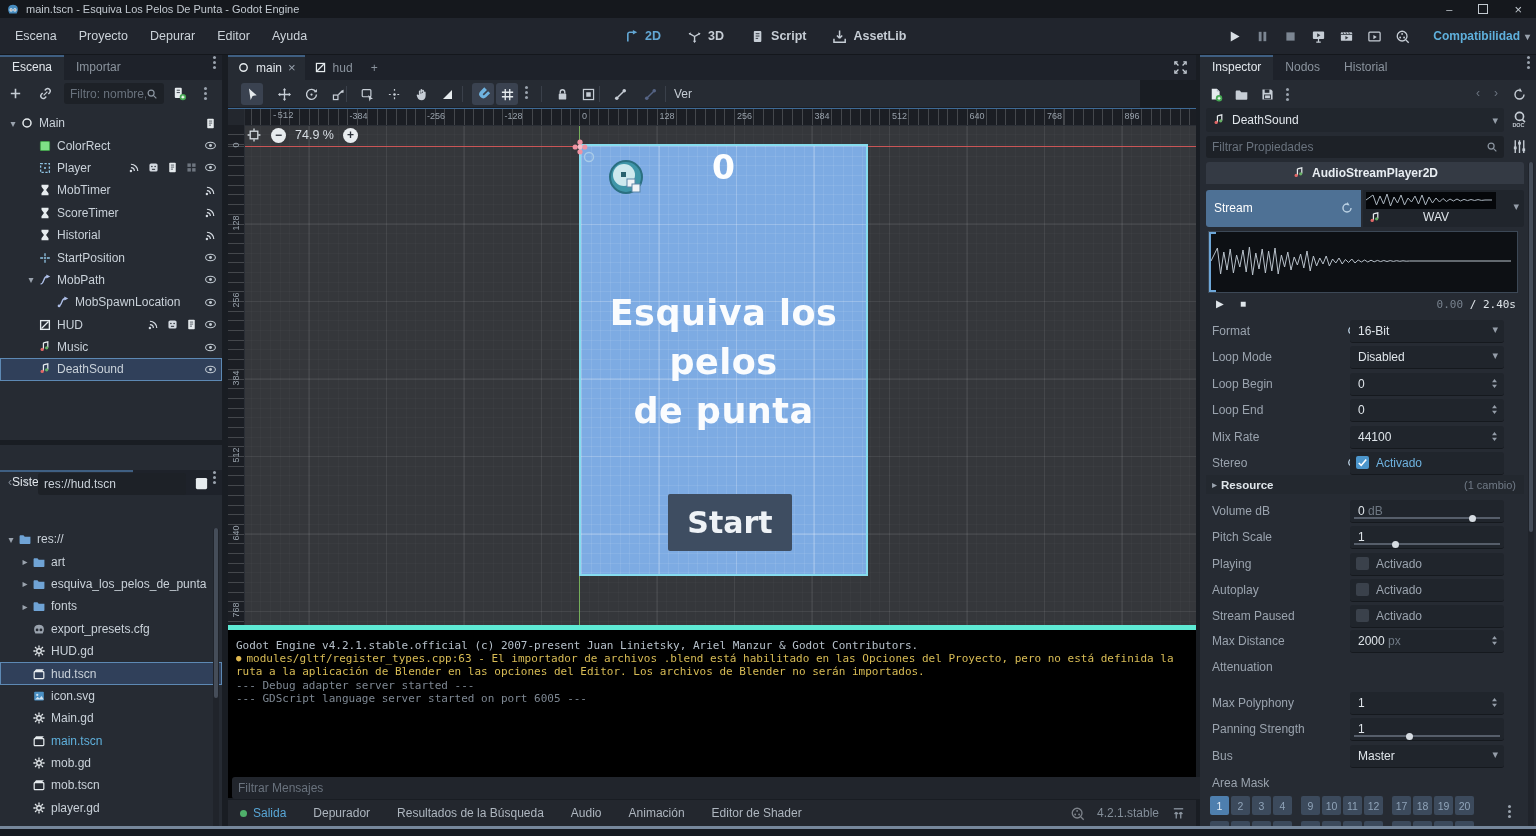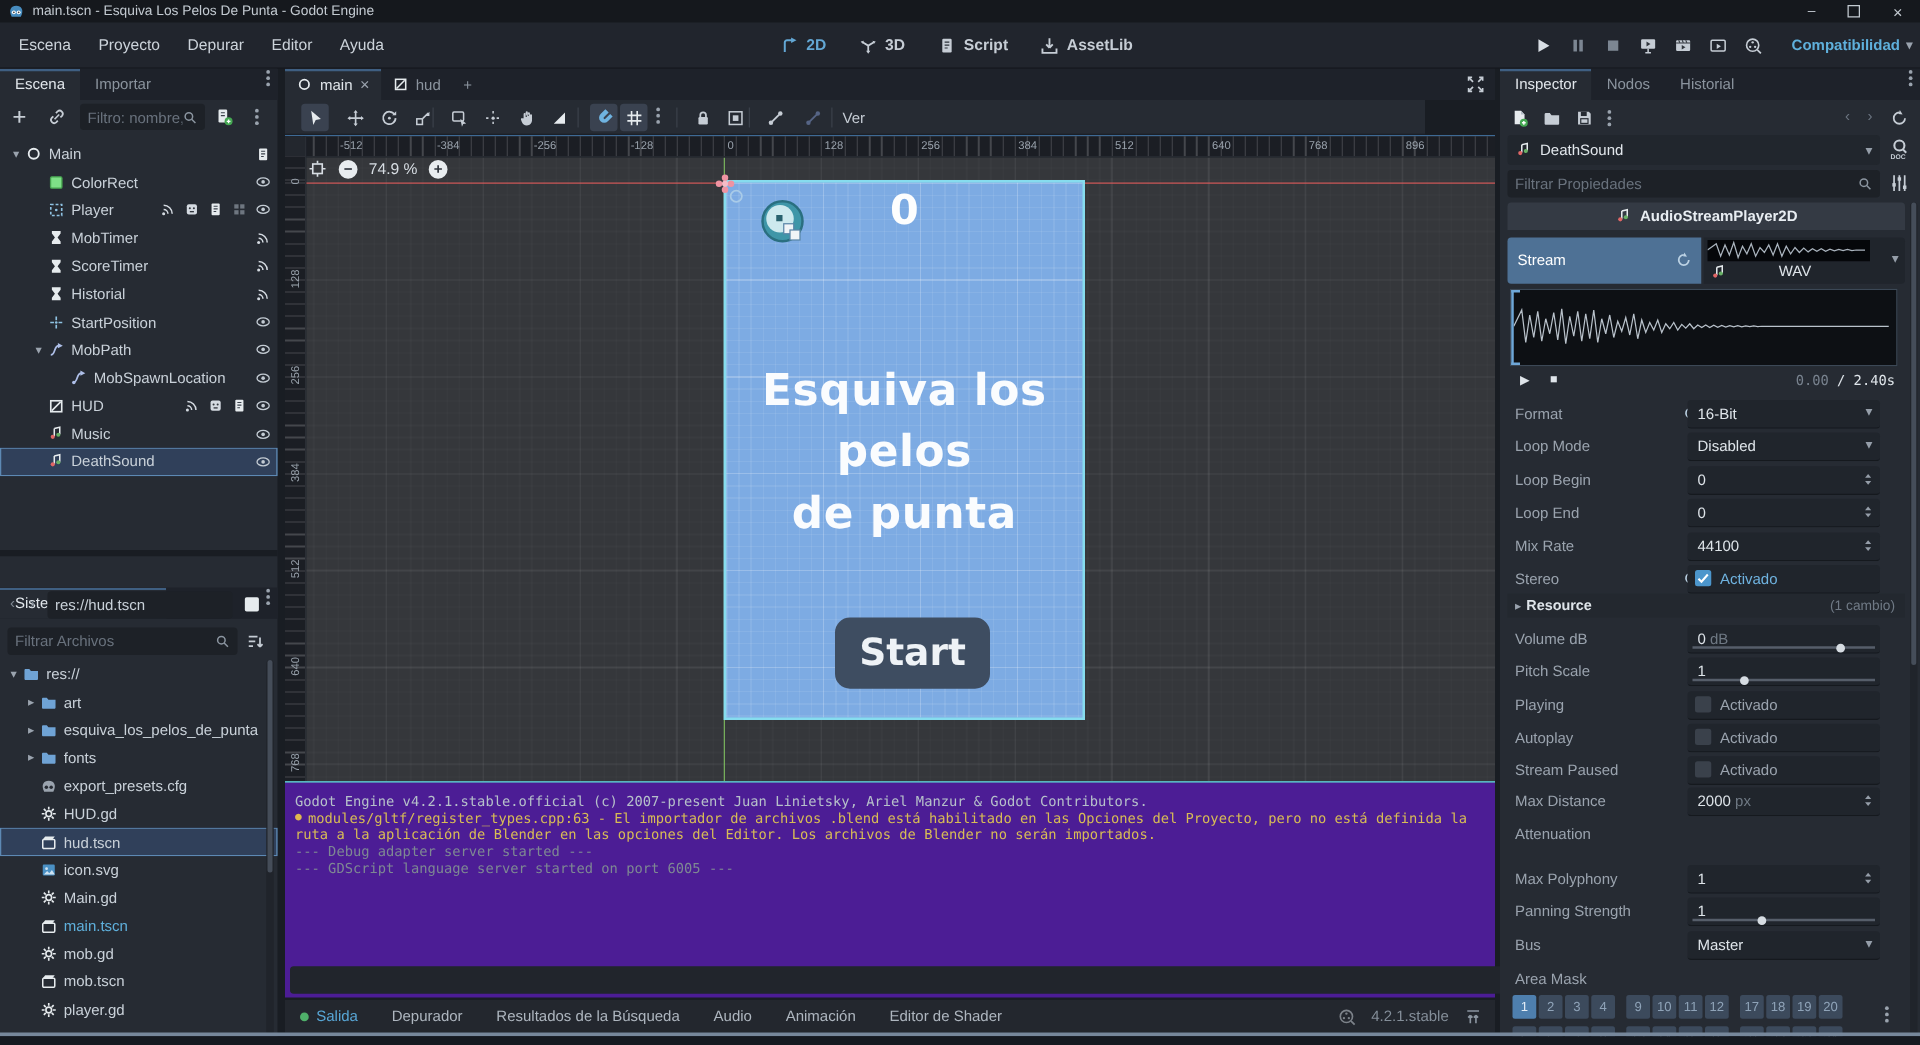--- a/index.html
+++ b/index.html
@@ -67,23 +67,23 @@
   .zbtn{width:15px;height:15px;border-radius:50%;background:#e8ecef;color:#2b3039;display:flex;align-items:center;justify-content:center;font-size:12px;font-weight:700;line-height:0;}
   
   #game{position:absolute;left:351px;top:35px;width:289px;height:432px;background:#7dabe3;border:2px solid #86dcee;box-sizing:border-box;
     background-image:
       repeating-linear-gradient(to right, rgba(255,255,255,.16) 0 1px, transparent 1px 77.5px),
       repeating-linear-gradient(to bottom, rgba(255,255,255,.16) 0 1px, transparent 1px 77.5px),
       repeating-linear-gradient(to right, rgba(255,255,255,.08) 0 1px, transparent 1px 9.69px),
       repeating-linear-gradient(to bottom, rgba(255,255,255,.08) 0 1px, transparent 1px 9.69px);}
   #game .score{position:absolute;left:0;right:0;top:2px;text-align:center;font-size:33px;font-weight:700;color:#fdfefe;font-family:"DejaVu Sans",sans-serif;}
   #game .gtitle{position:absolute;left:0;right:0;top:143px;text-align:center;font-size:35px;line-height:49px;font-weight:700;color:#fafcfe;letter-spacing:.5px;font-family:"DejaVu Sans",sans-serif;}
-  #game .startbtn{position:absolute;left:87px;top:348px;width:124px;height:57px;background:#3e4d61;color:#eef2f6;display:flex;align-items:center;justify-content:center;font-size:30px;font-weight:700;border-radius:12px;font-family:"DejaVu Sans",sans-serif;}
+  #game .startbtn{position:absolute;left:87px;top:348px;width:124px;height:57px;background:#3e4d61;color:#eef2f6;display:flex;align-items:center;justify-content:center;font-size:30px;font-weight:700;border-radius:2px;font-family:"DejaVu Sans",sans-serif;}
   
-  #output{left:228px;top:625px;width:968px;height:173px;background:#4c1d95;border-top:1px solid #5eead4;box-sizing:border-box;text-align:right;}
+  #output{left:228px;top:625px;width:968px;height:173px;background:#000000;border-top:5px solid #5eead4;box-sizing:border-box;}
   .cline{position:relative;padding-left:8px;font-family:"DejaVu Sans Mono",monospace;font-size:11px;line-height:13.2px;white-space:nowrap;color:#b6c0ca;display:flex;gap:5px;}
   .cline.warning{color:#d8bc55;}
   .cline.muted{color:#7e8893;}
   .bullet{color:#e0b84f;font-size:9px;}
   .badgebox{position:absolute;left:1146px;width:44px;height:25px;background:#252a32;border-radius:3px;border-bottom:2px solid #4f87b8;display:flex;align-items:center;gap:7px;padding:0 6px;box-sizing:border-box;color:#d7dde3;font-size:11.5px;}
   
   #bottombar{left:228px;top:800px;width:968px;height:26px;background:#23272e;display:flex;gap:27px;padding-left:12px;box-sizing:border-box;color:#aeb6bf;}
   #bottombar .btab{display:flex;align-items:center;gap:6px;}
   #bottombar .btab.active{color:#58a6d6;}
   .greendot{width:7px;height:7px;border-radius:50%;background:#4fb06a;}
@@ -548,37 +548,20 @@
       <span class="abs" style="left:24px;top:5px;color:#7f8893;">›</span>
       <div class="field abs" style="left:38px;top:3px;width:148px;height:22px;color:#c9d1d9;">
         <span class="ph">res://hud.tscn</span>
       </div>
       <span class="ic abs" style="left:194px;top:6px;width:15px;height:15px;" id="fs-square">
           <svg viewBox="0 0 16 16" xmlns="http://www.w3.org/2000/svg">
             <rect x="2" y="2" width="12" height="12" rx="1.5" fill="#e6ebee"></rect>
           </svg>
         </span>
     </div>
-    <div class="abs" style="left:0;top:446px;width:222px;height:26px;">
-      <div class="field abs" style="left:6px;top:1px;width:184px;height:22px;">
-        <span class="ph">Filtrar Archivos</span>
-        <span class="ic" id="fs-search-ic" style="width: 12px; height: 12px; margin-left: auto;">
-            <svg viewBox="0 0 16 16" xmlns="http://www.w3.org/2000/svg">
-              <circle cx="6.8" cy="6.8" r="4" fill="none" stroke="#8b95a0" stroke-width="1.6"></circle>
-              <path d="M9.8 9.8l4 4" stroke="#8b95a0" stroke-width="1.6"></path>
-            </svg>
-          </span>
-      </div>
-      <span class="ic abs" style="left:196px;top:4px;width:16px;height:16px;" id="fs-sort-ic">
-          <svg viewBox="0 0 16 16" xmlns="http://www.w3.org/2000/svg">
-            <path d="M3 4.2h7M3 8h5.2M3 11.8h3.4" stroke="#c6cdd5" stroke-width="1.4"></path>
-            <path d="M12 5v7.5m0 0l-2-2.2m2 2.2l2-2.2" stroke="#c6cdd5" stroke-width="1.4" fill="none"></path>
-          </svg>
-        </span>
-    </div>
     <div class="abs" style="left:0;top:473px;width:222px;height:300px;" id="file-tree">
         <div class="trow">
           <span class="tarrow" style="margin-left: 4px;">▾</span>
           <span class="ic" style="width: 14px; height: 14px;">
             <svg viewBox="0 0 16 16" xmlns="http://www.w3.org/2000/svg">
               <path d="M1.8 4.8c0-.7.5-1.2 1.2-1.2h3.2l1.5 1.9h6.5v7c0 .7-.5 1.2-1.2 1.2H3c-.7 0-1.2-.5-1.2-1.2z" fill="#6fa3d5"></path>
             </svg>
           </span>
           <span class="lbl">res://</span>
         </div>
@@ -882,21 +865,21 @@
       <svg width="42" height="42" style="position:absolute;left:26px;top:12px;">
         <circle cx="19" cy="19" r="16" fill="#3f96a8" stroke="#2a6f80" stroke-width="2"></circle>
         <circle cx="17" cy="17" r="11" fill="#cde9ee"></circle>
         <rect x="14" y="14" width="5" height="5" fill="#28616e"></rect>
         <rect x="20" y="21" width="8" height="8" fill="#f0f4f7" stroke="#5a86a8"></rect>
         <rect x="25" y="26" width="8" height="8" fill="#f0f4f7" stroke="#5a86a8"></rect>
       </svg>
     </div>
 
     <div id="ruler-x">
-        <span class="rlx" style="left: 44px;">-512</span>
+        <span class="rlx" style="left: 44px; font-family: Liberation Mono, monospace;">-512</span>
         <span class="rlx" style="left: 121.5px;">-384</span>
         <span class="rlx" style="left: 199px;">-256</span>
         <span class="rlx" style="left: 276.5px;">-128</span>
         <span class="rlx" style="left: 354px;">0</span>
         <span class="rlx" style="left: 431.5px;">128</span>
         <span class="rlx" style="left: 509px;">256</span>
         <span class="rlx" style="left: 586.5px;">384</span>
         <span class="rlx" style="left: 664px;">512</span>
         <span class="rlx" style="left: 741.5px;">640</span>
         <span class="rlx" style="left: 819px;">768</span>

